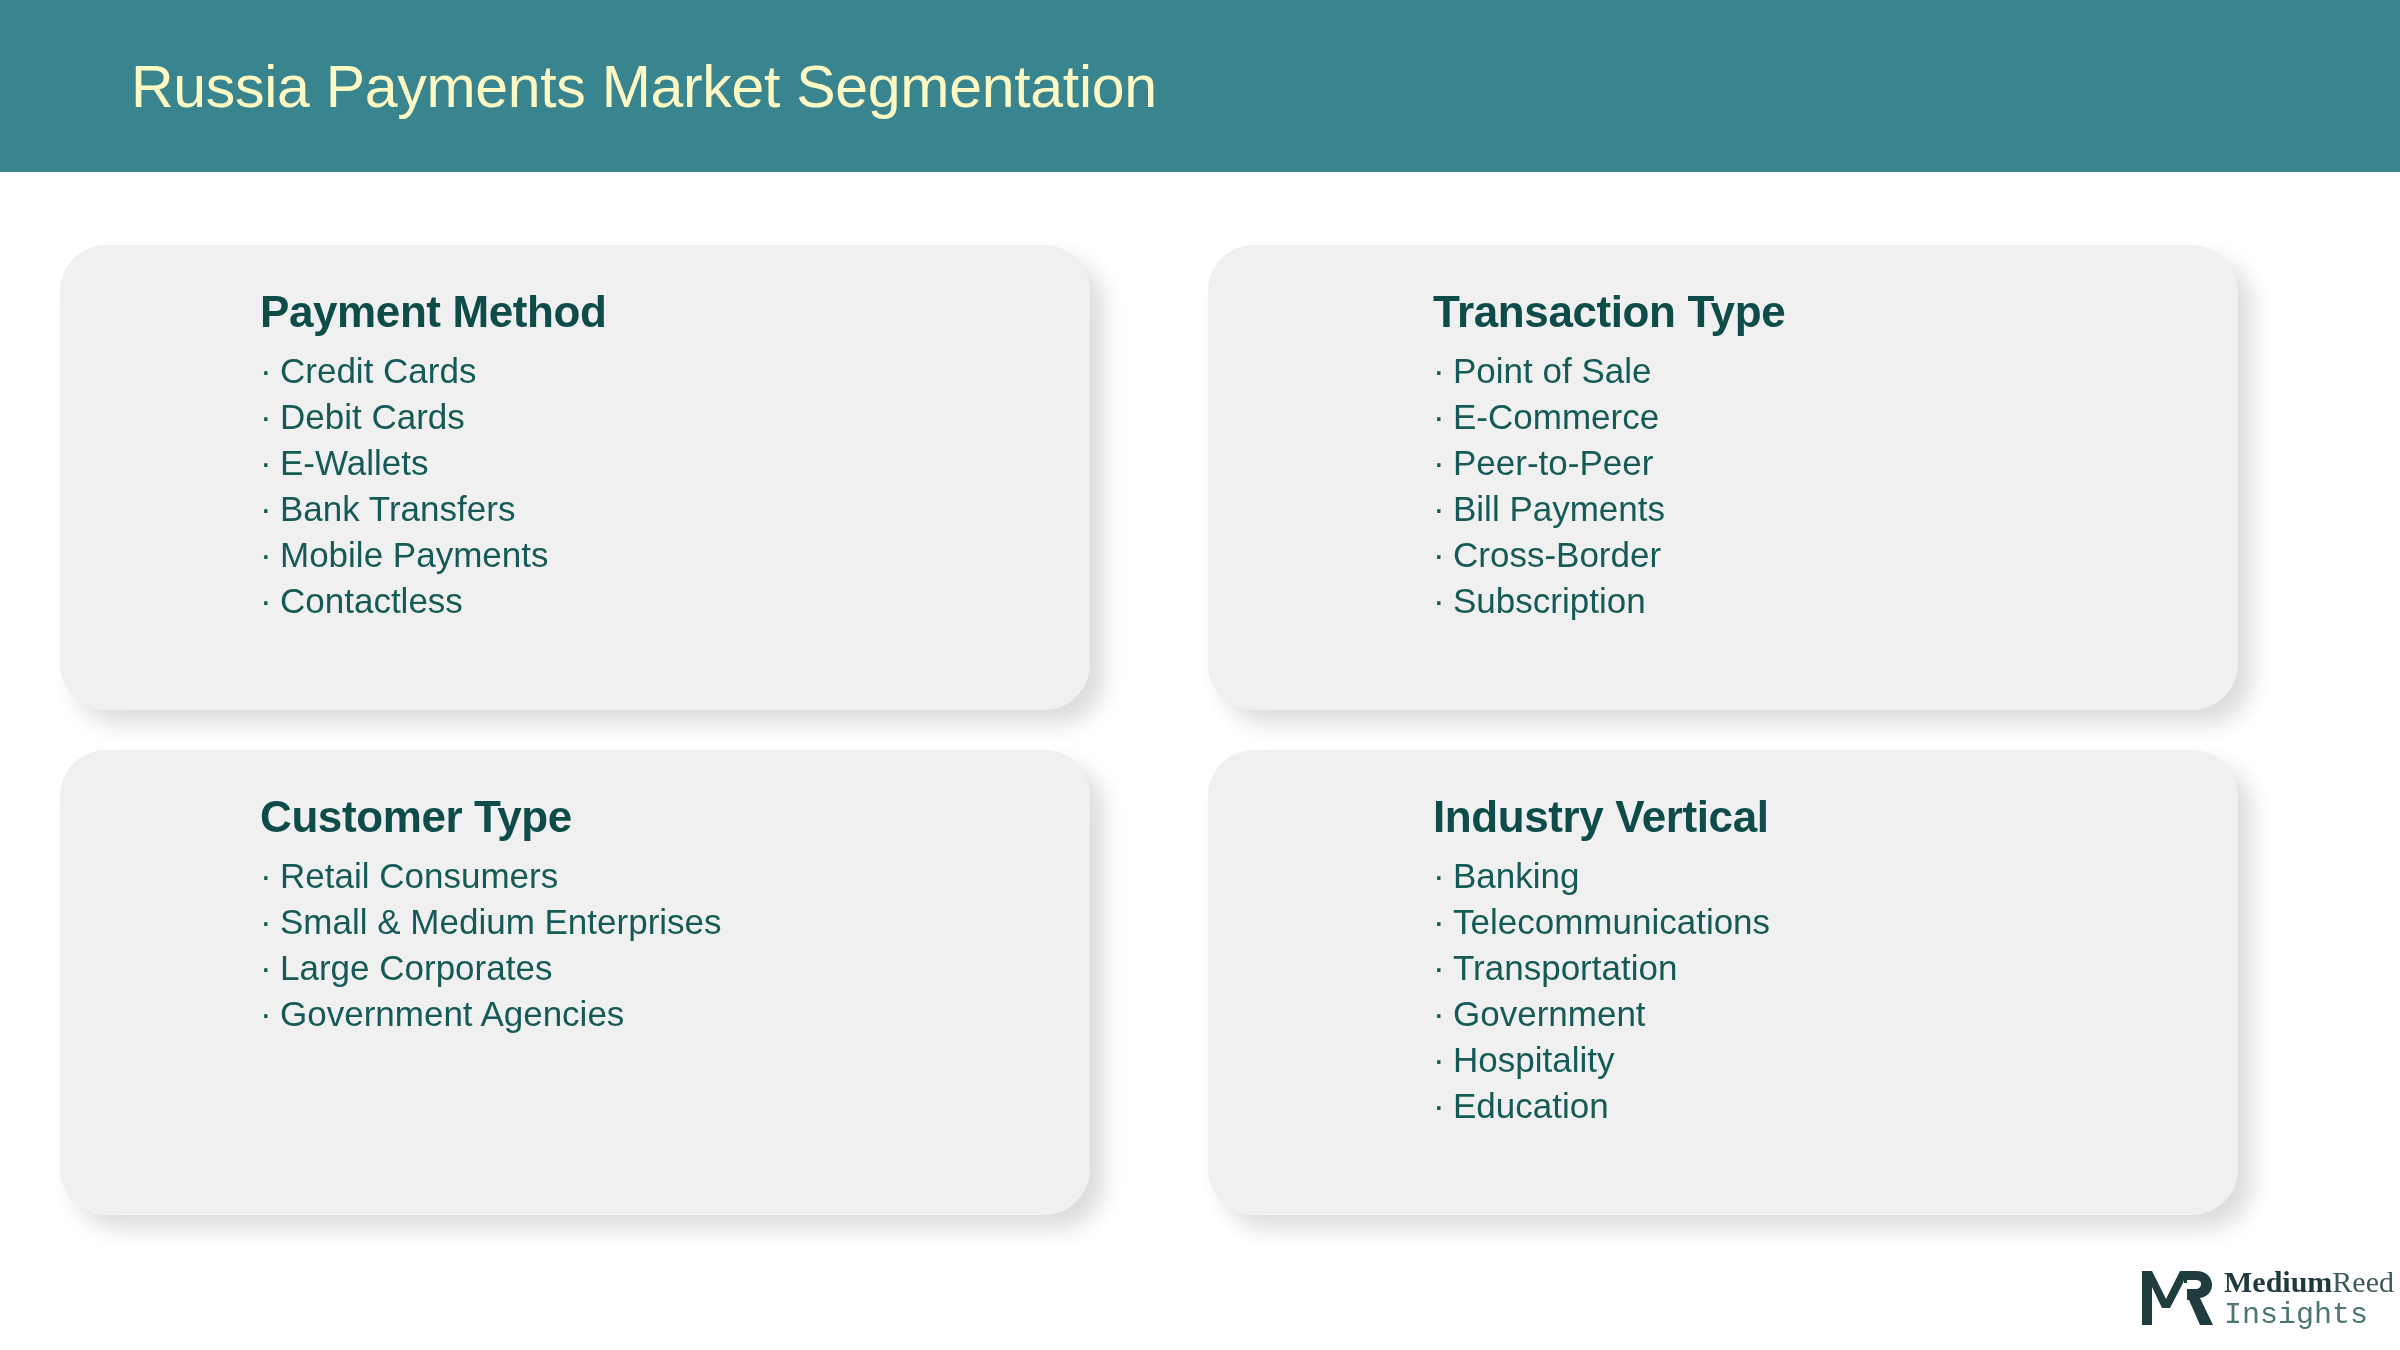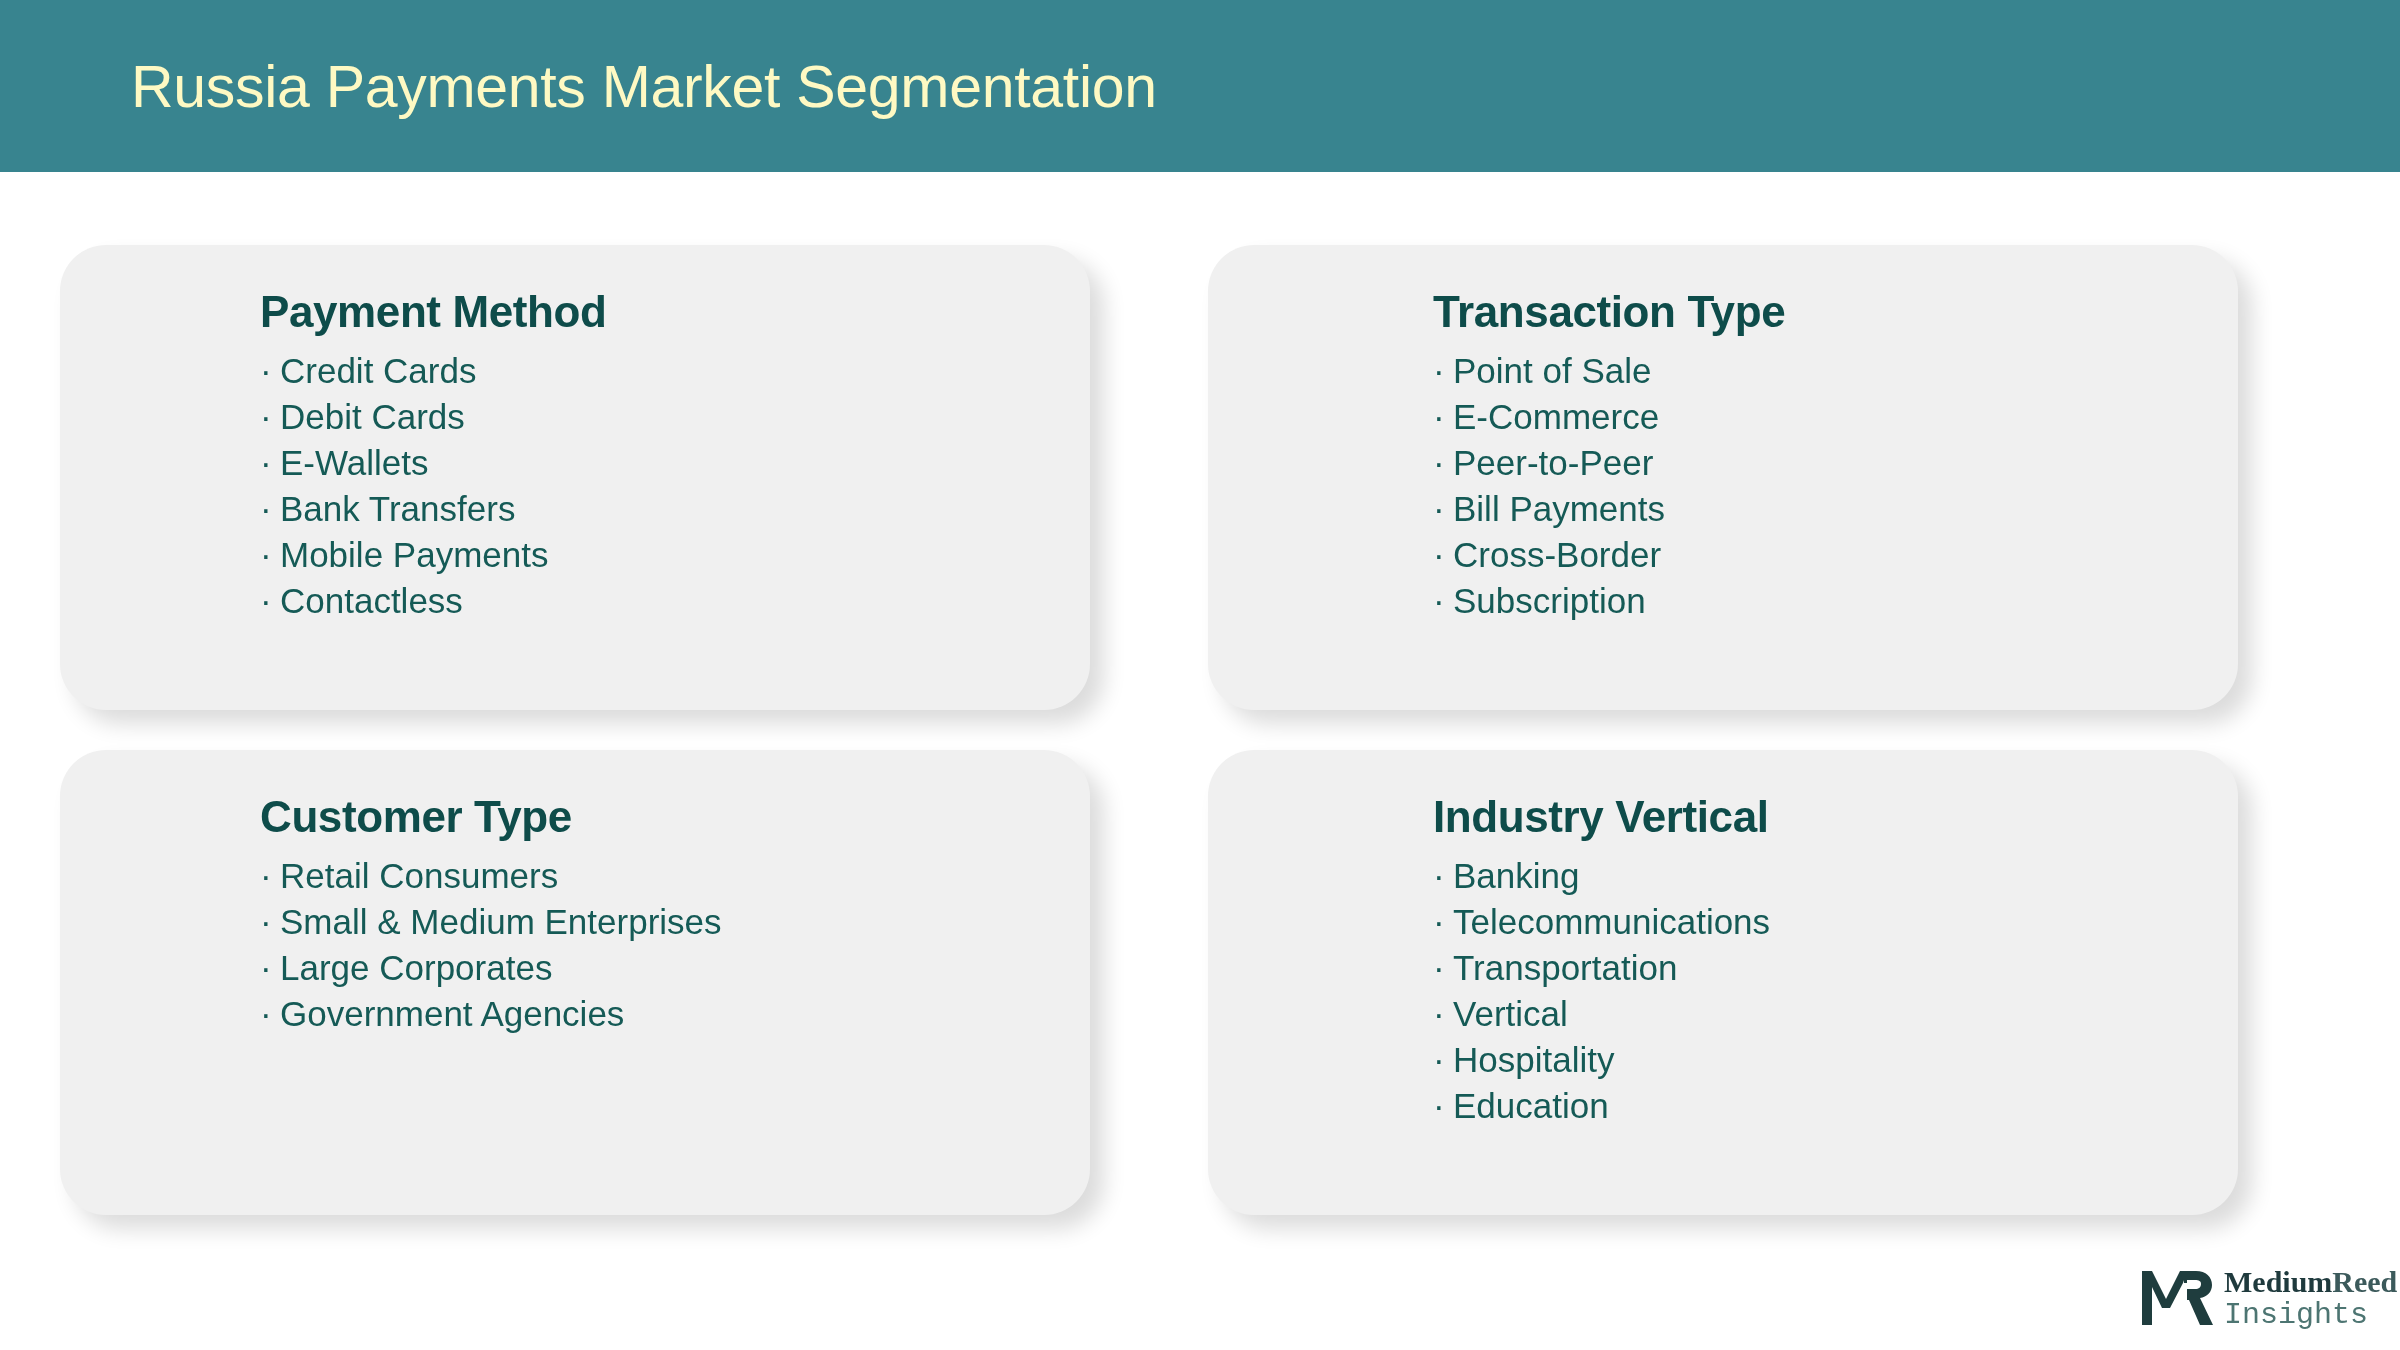--- a/index.html
+++ b/index.html
@@ -158,21 +158,21 @@
     font-family: "Liberation Serif", serif;
     font-size: 30px;
     line-height: 34px;
     white-space: nowrap;
   }
   .logo-morgan {
     font-weight: 700;
     color: #1f3a3d;
   }
   .logo-reed {
-    font-weight: 700;
+    font-weight: 400;
     color: #3c5a5b;
   }
   .logo-line2 {
     font-family: Liberation Mono, monospace;
     font-size: 30px;
     line-height: 32px;
     color: #4d7572;
     white-space: nowrap;
   }
 </style>
@@ -227,21 +227,21 @@
       </div>
     </div>
 
     <div class="card c3">
       <div class="card-inner">
         <div class="card-title">Industry Vertical</div>
         <ul class="card-list">
           <li><span class="bullet">·</span><span>Banking</span></li>
           <li><span class="bullet">·</span><span>Telecommunications</span></li>
           <li><span class="bullet">·</span><span>Transportation</span></li>
-          <li><span class="bullet">·</span><span>Vertical</span></li>
+          <li><span class="bullet">·</span><span>Government</span></li>
           <li><span class="bullet">·</span><span>Hospitality</span></li>
           <li><span class="bullet">·</span><span>Education</span></li>
         </ul>
       </div>
     </div>
 
   </div>
 
 
 

